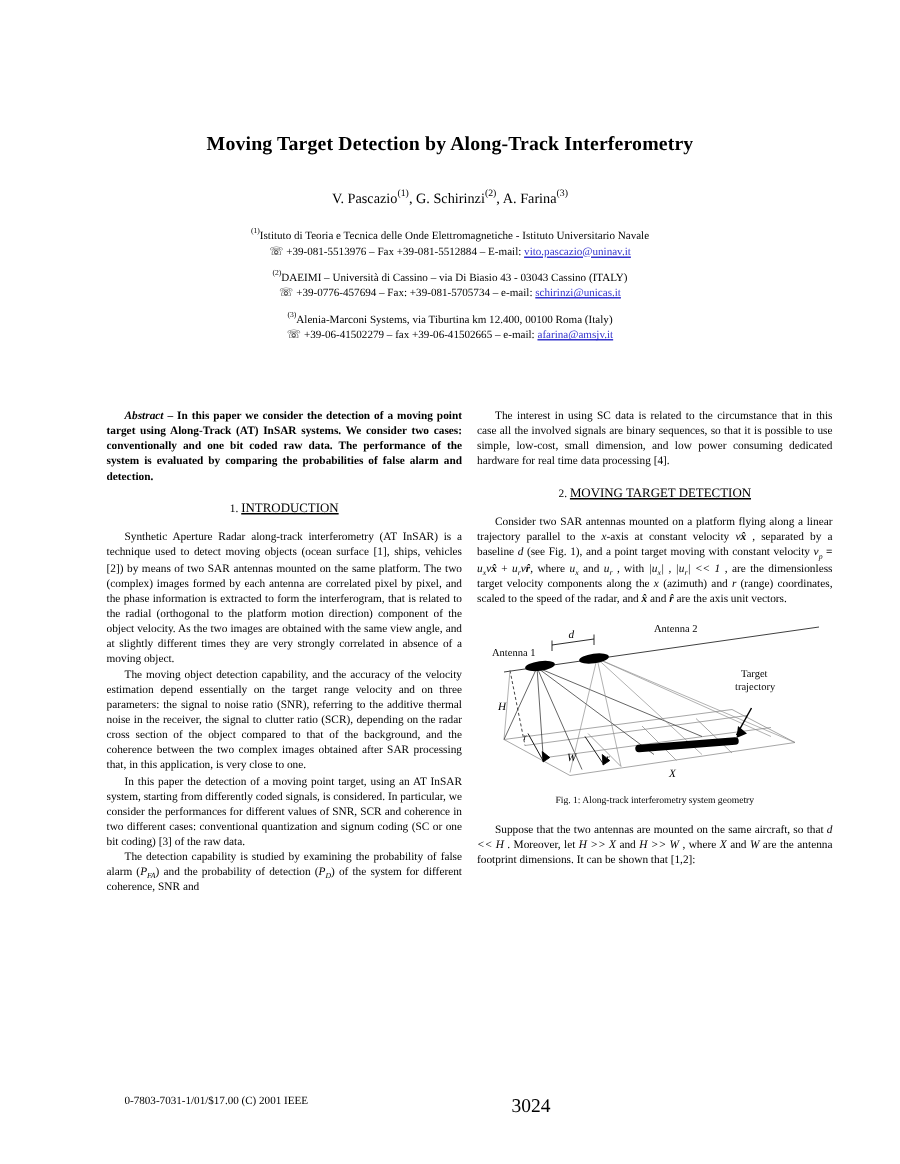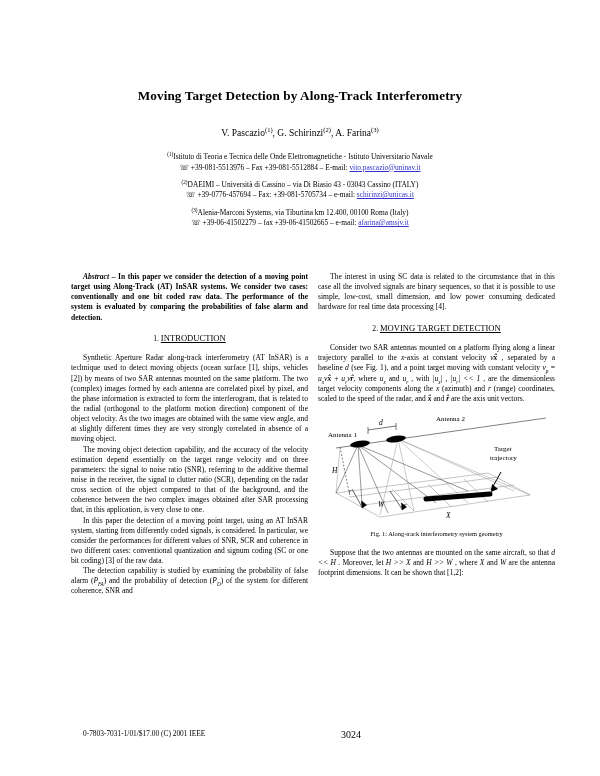--- a/index.html
+++ b/index.html
@@ -115,21 +115,21 @@
     position: absolute;
     left: 43px;
     top: 729px;
     font-size: 7.4px;
     padding-left: 40px;
   }
   .footer-page {
     position: absolute;
     left: 341px;
     top: 729px;
-    font-size: 10px;
+    font-size: 13px;
   }
 </style>
 </head>
 <body>
 
 <div class="page">
 
   <div class="title">Moving Target Detection by Along-Track Interferometry</div>
 
   <div class="authors">

